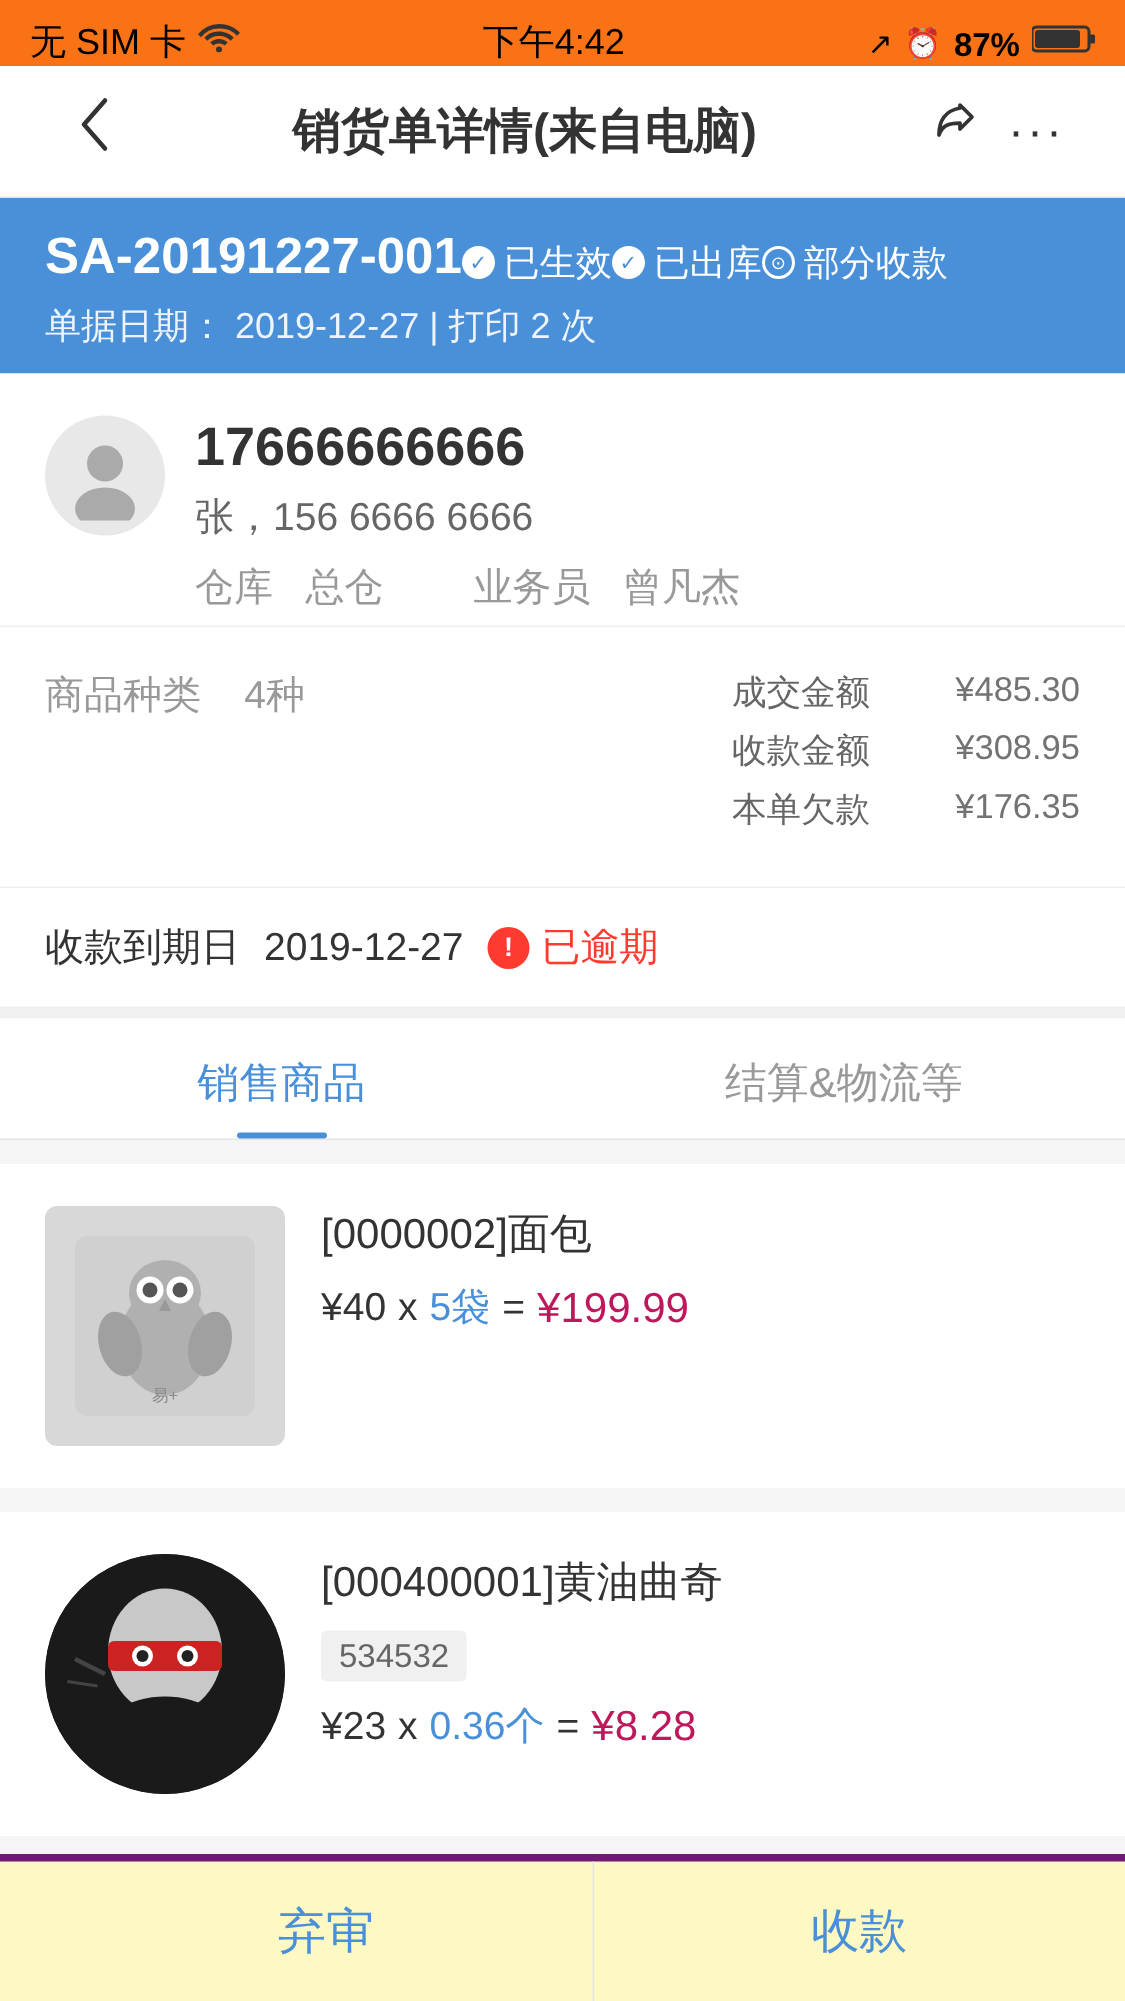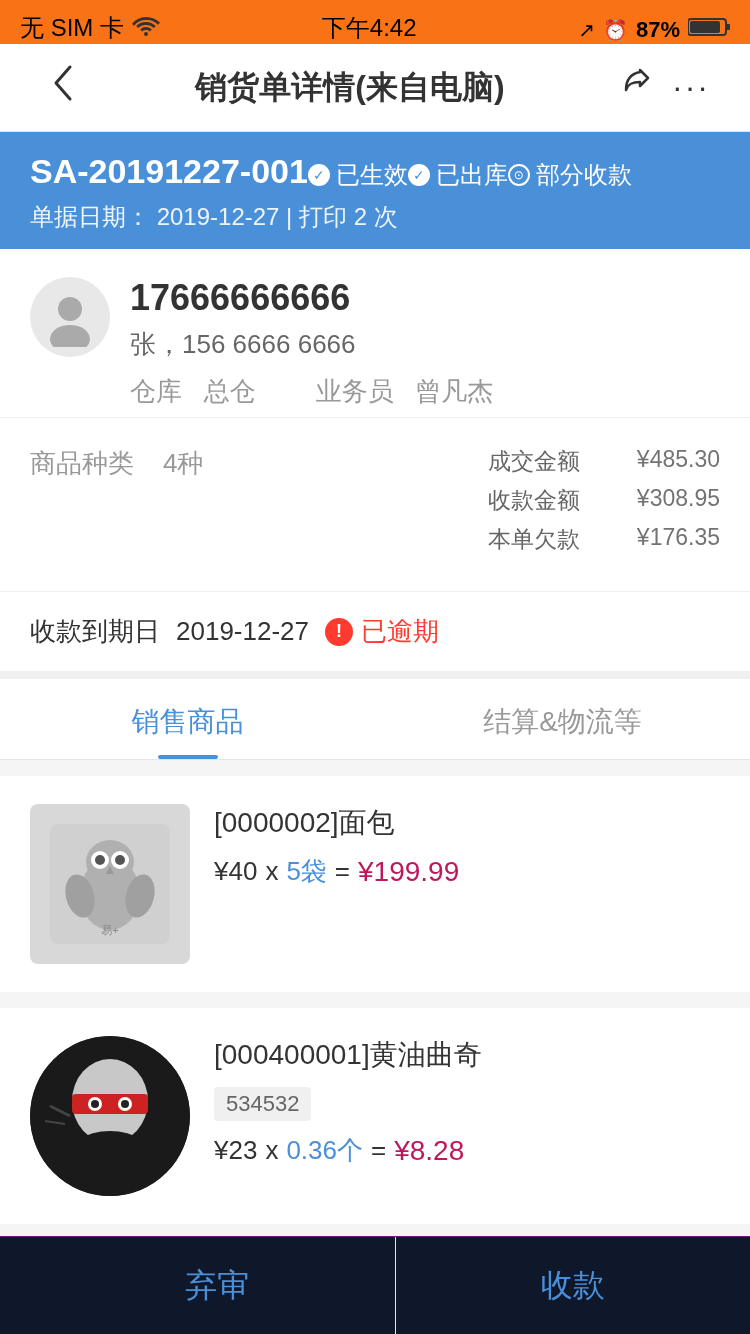--- a/index.html
+++ b/index.html
@@ -293,22 +293,22 @@
     .product-price .qty { color: #4A90D9; }
     .product-price .total { color: #be185d; font-weight: 400; font-size: 28px; }
 
     
     .bottom-bar {
       position: fixed;
       bottom: 0;
       left: 0;
       width: 750px;
       height: 98px;
-      background: #0f172a;
-      border-top: 1px solid #701a75;
+      background: #fef9c3;
+      border-top: 5px solid #701a75;
       display: flex;
       align-items: center;
       padding-left: 40px;
     }
     .bottom-btn {
       flex: 1;
       height: 100%;
       display: flex;
       align-items: center;
       justify-content: center;

